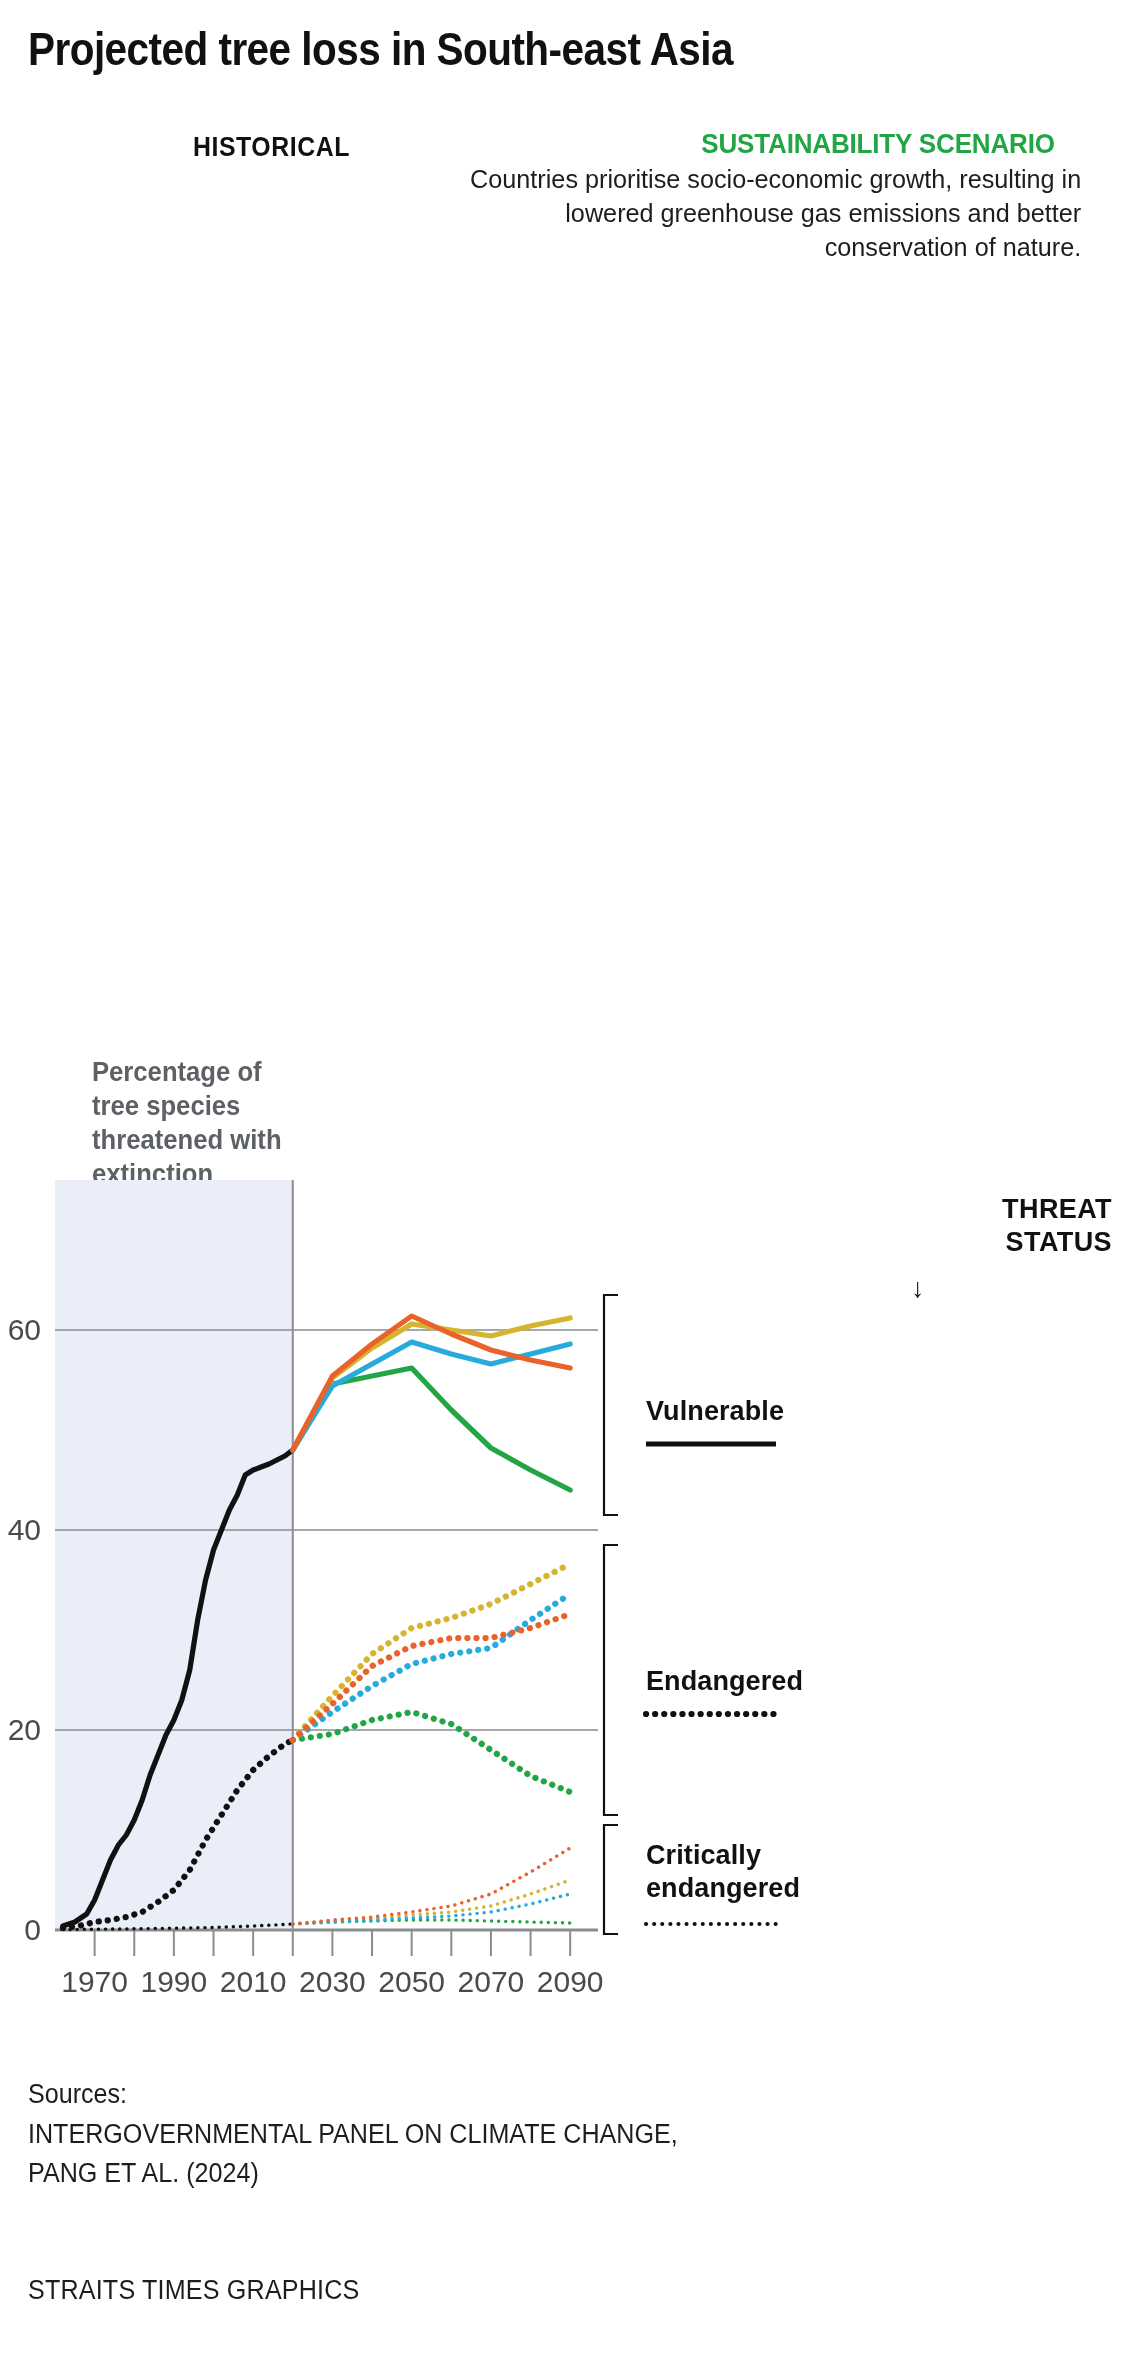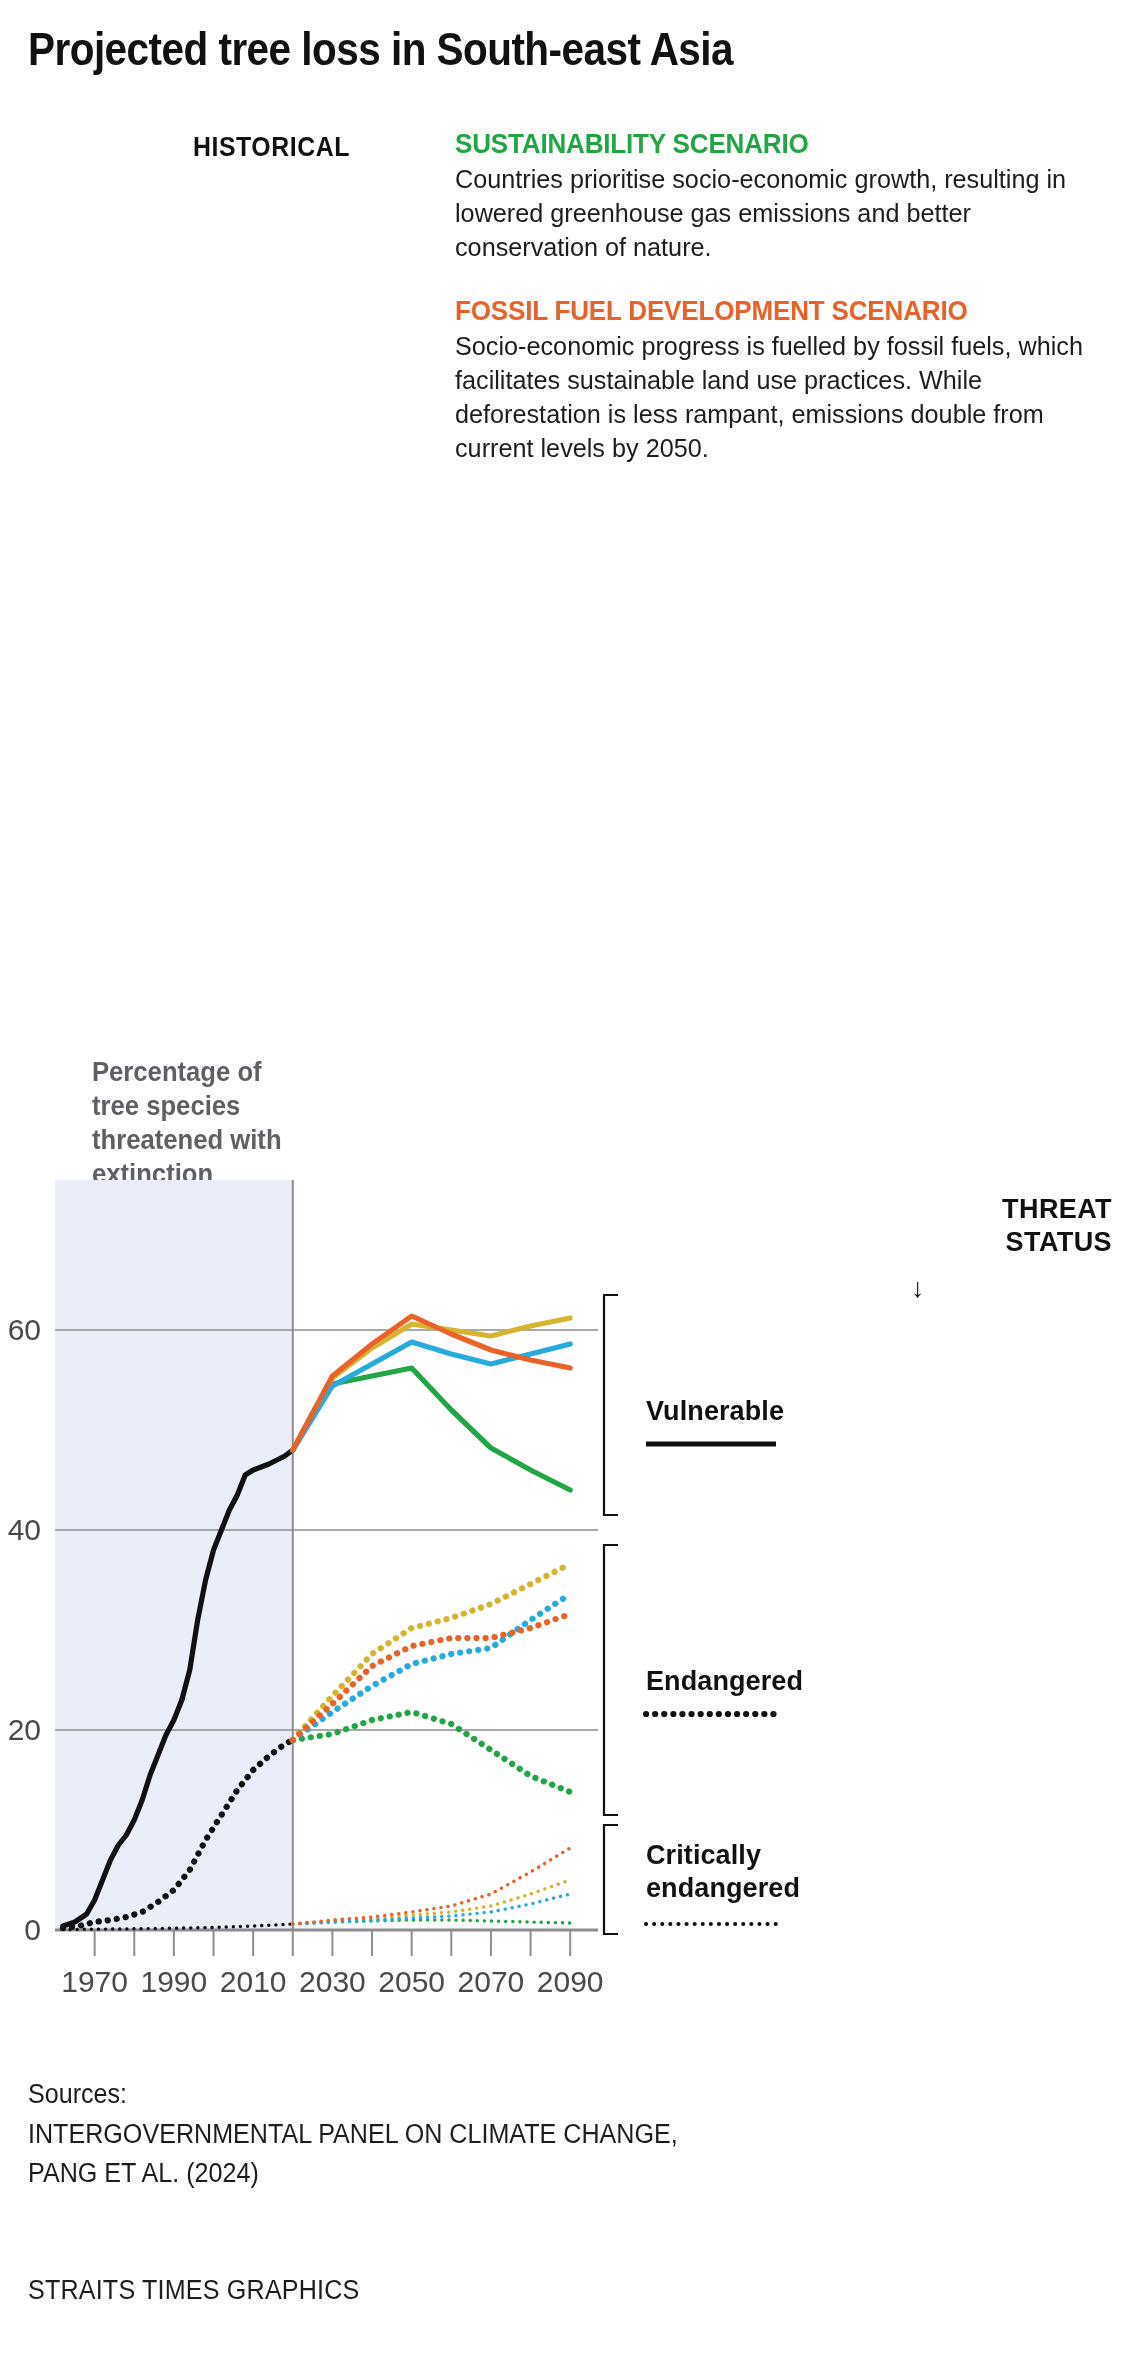--- a/index.html
+++ b/index.html
@@ -10,21 +10,21 @@
   .page{position:relative;width:936px;height:2375px;}
 
   .title{
     position:absolute;left:28px;top:22px;
     font-size:46px;font-weight:bold;letter-spacing:-0.6px;
     color:#111111;font-family:"Liberation Sans",sans-serif;
     transform:scaleX(0.88);transform-origin:left center;white-space:nowrap;
   }
 
   
-  .scencol{position:absolute;left:455px;top:128px;width:660px;}
+  .scencol{position:absolute;left:441px;top:128px;width:660px;text-align:right;}
   .scenario{margin-bottom:30px;}
   .scen-head{
     font-size:28px;font-weight:bold;letter-spacing:-0.2px;line-height:1.12;
     transform:scaleX(0.93);transform-origin:left center;white-space:nowrap;
   }
   .scen-body{
     font-size:26px;line-height:1.31;color:#1d1d1d;margin-top:3px;
     transform:scaleX(0.97);transform-origin:left top;
   }
 
@@ -65,24 +65,20 @@
 <div class="page">
 
   <div class="title">Projected tree loss in South-east Asia</div>
 
   <div class="historical-label">HISTORICAL</div>
 
   <div class="scencol">
     <div class="scenario">
       <div class="scen-head" style="color: rgb(34, 165, 69);">SUSTAINABILITY SCENARIO</div>
       <div class="scen-body">Countries prioritise socio-economic growth, resulting in lowered greenhouse gas emissions and better conservation of nature.</div>
-    </div>
-    <div class="scenario">
-      <div class="scen-head" style="color: rgb(232, 98, 42);">FOSSIL FUEL DEVELOPMENT SCENARIO</div>
-      <div class="scen-body">Socio-economic progress is fuelled by fossil fuels, which facilitates sustainable land use practices. While deforestation is less rampant, emissions double from current levels by 2050.</div>
     </div>
   </div>
 
   <div class="axis-caption">Percentage of tree species threatened with extinction</div>
 
   <div class="chart-wrap">
     <svg id="chart-svg" width="1140" height="890" viewBox="0 0 1140 890">
         <rect x="55" y="30" width="237.77777777777777" height="750" fill="#e9eef8"></rect>
         <line x1="55" y1="780" x2="598" y2="780" stroke="#8d8d8d" stroke-width="3"></line>
         <text x="41" y="790" text-anchor="end" class="ytick">0</text>

